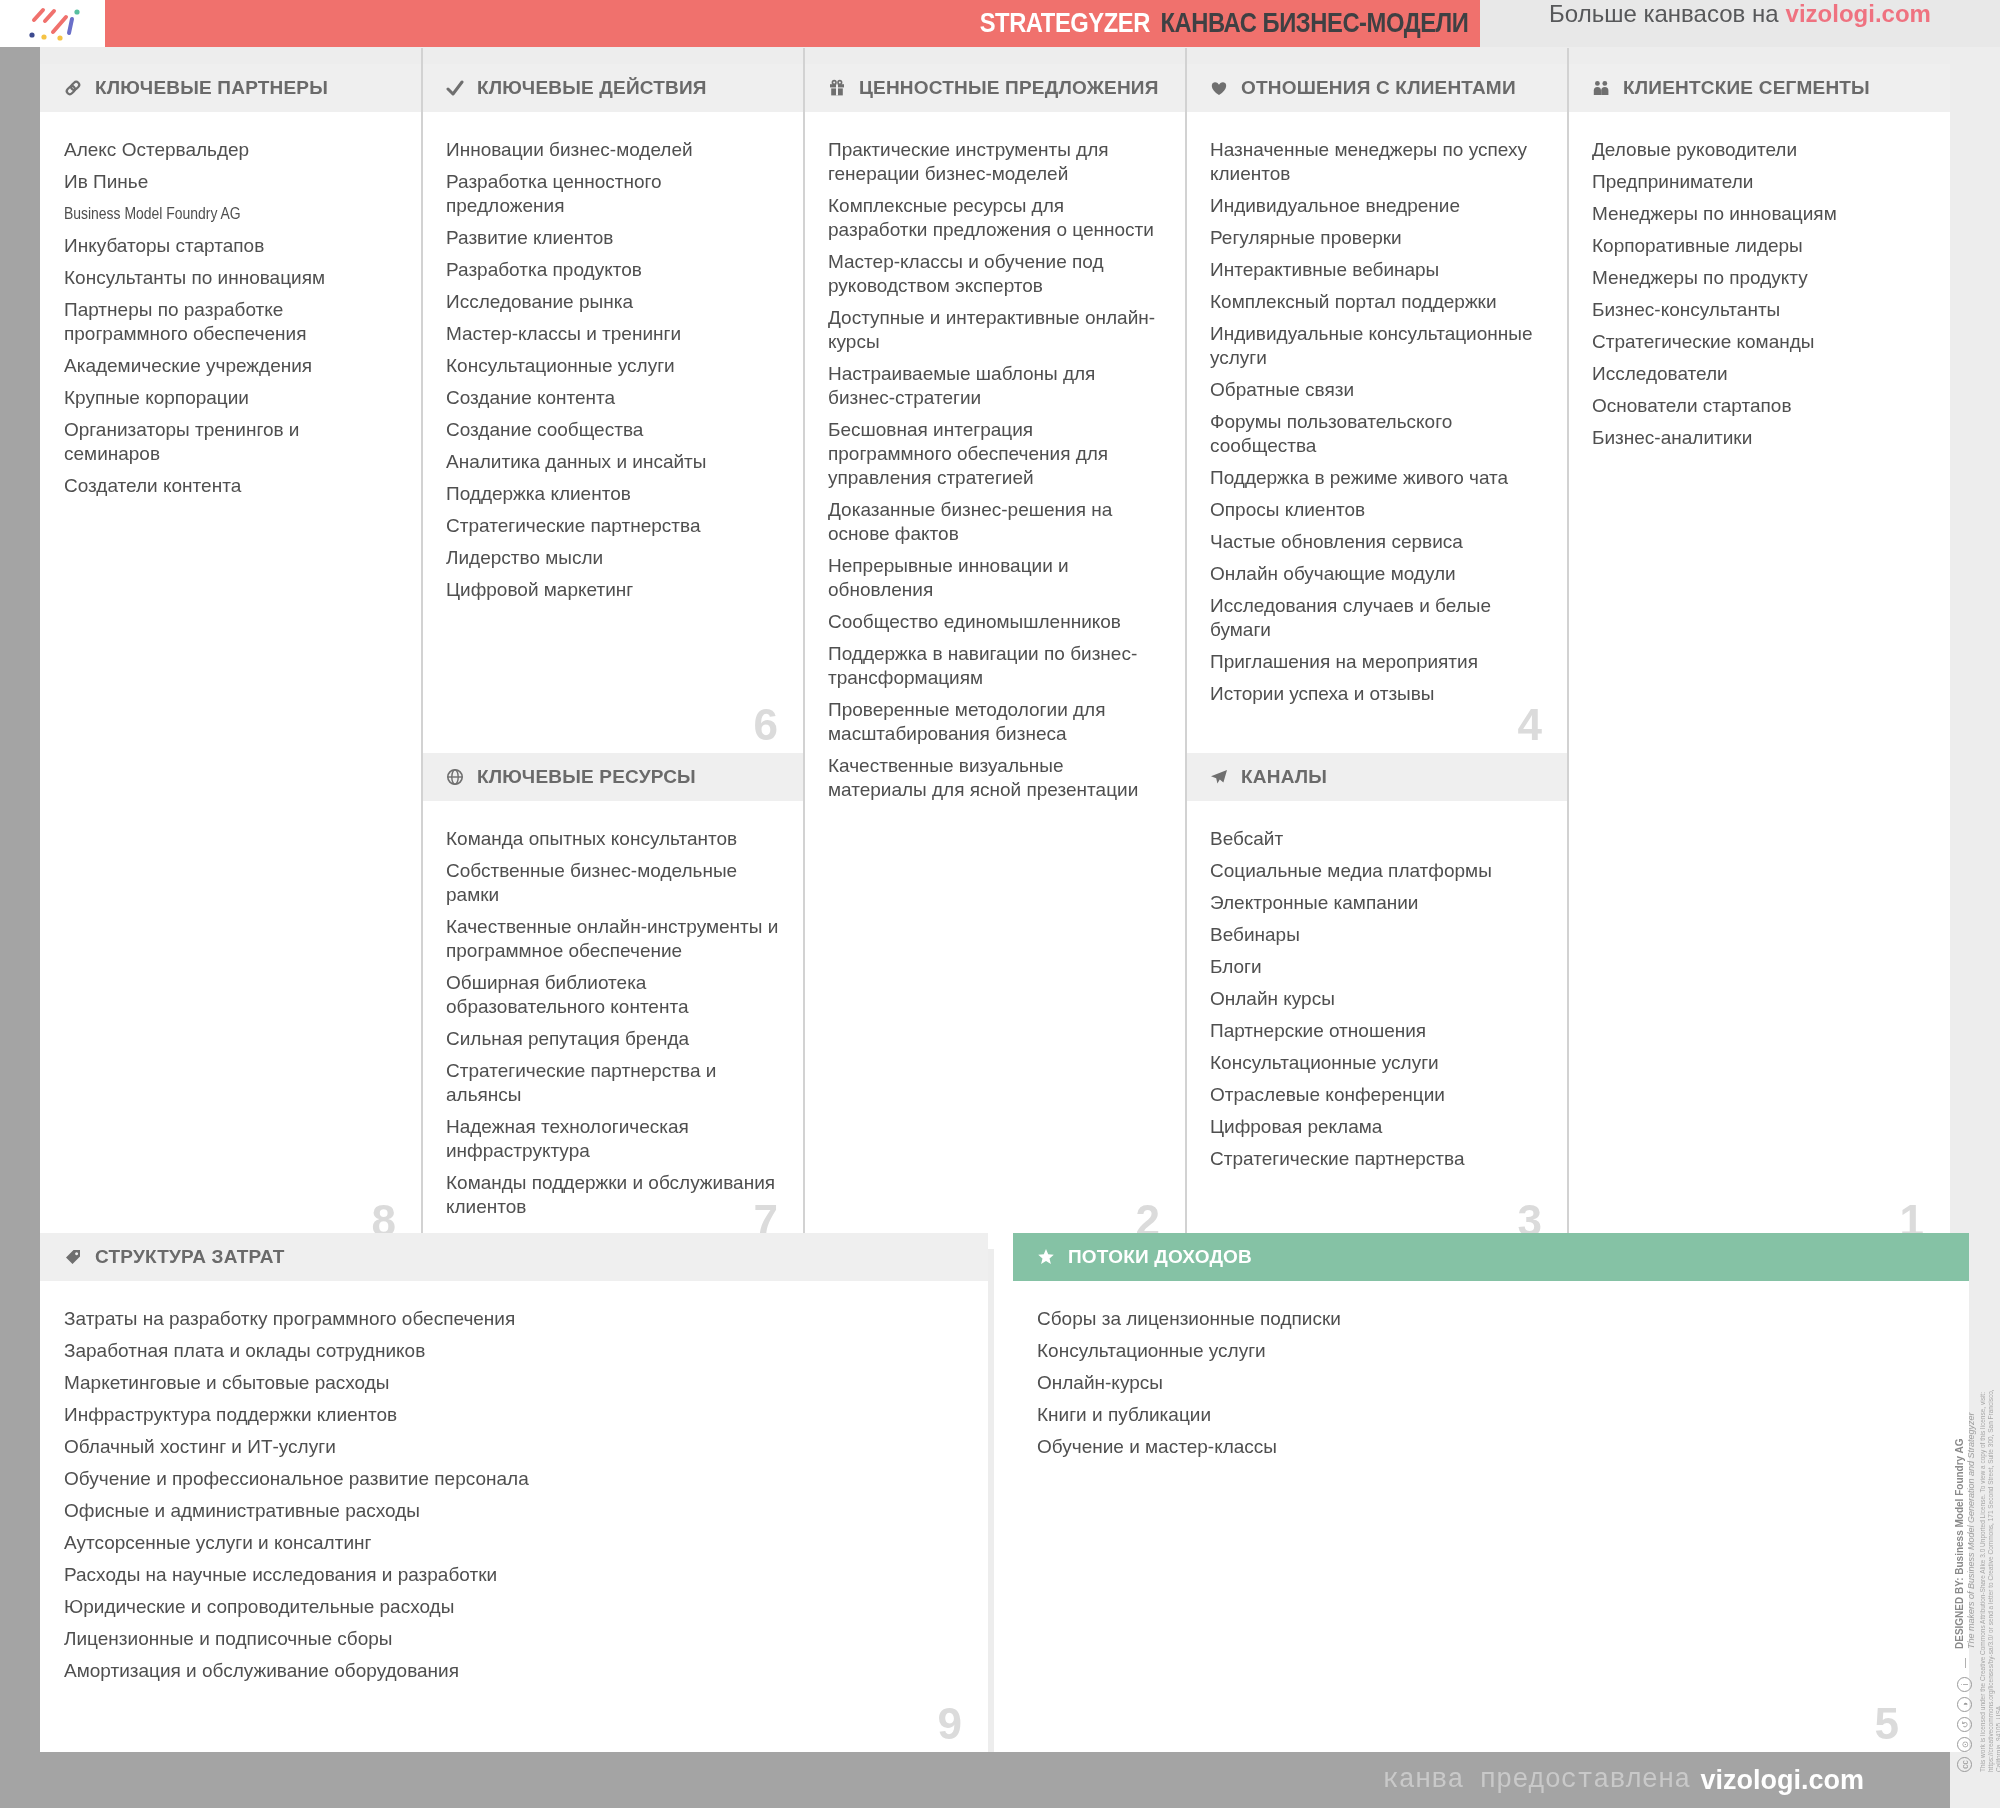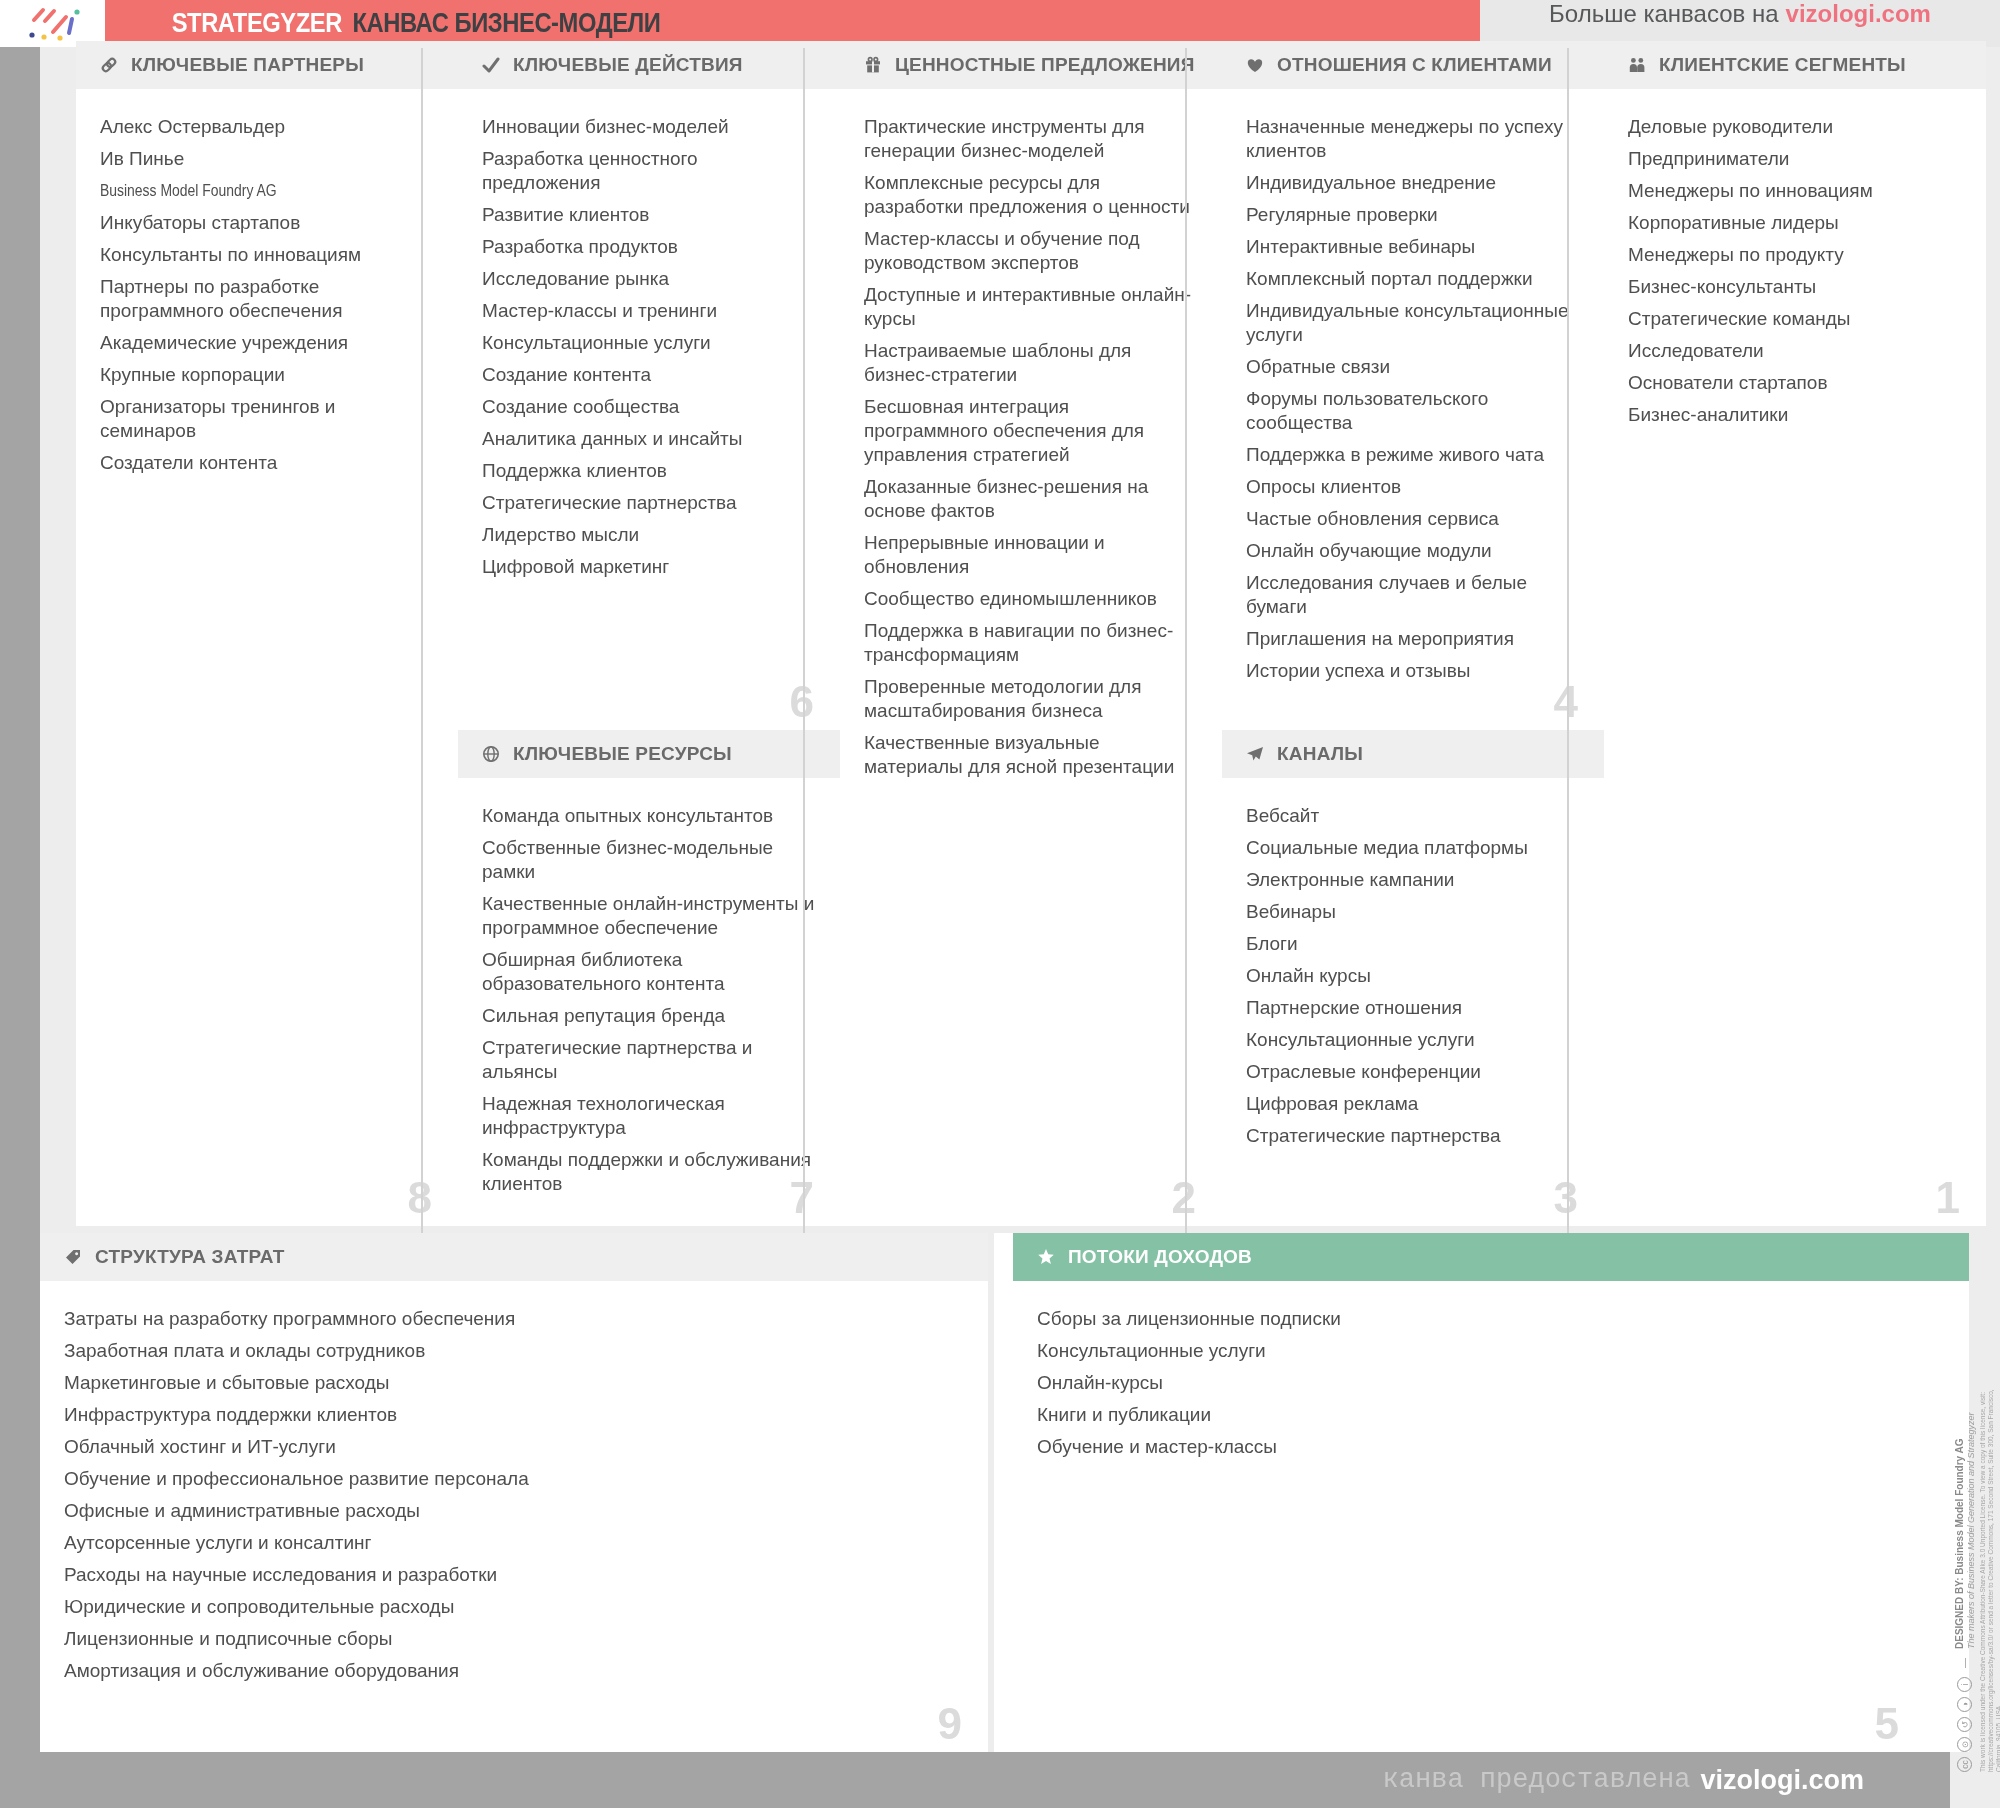--- a/index.html
+++ b/index.html
@@ -1,35 +1,35 @@
 <!DOCTYPE html>
 <html lang="ru"><head>
 <meta charset="utf-8">
 <style>
   html,body{margin:0;padding:0;}
   body{background:#ededed;font-family:"Liberation Sans",sans-serif;}
   .page{position:relative;width:2000px;height:1808px;background:#ededed;overflow:hidden;}
 
   
   .logo-box{position:absolute;left:0;top:0;width:105px;height:47px;background:#ffffff;display:flex;align-items:center;justify-content:center;}
-  .brandbar{position:absolute;left:105px;top:0;width:1375px;height:47px;background:#f0716d;display:flex;align-items:center;justify-content:flex-start;box-sizing:border-box;padding-right:12px;}
+  .brandbar{position:absolute;left:105px;top:0;width:1375px;height:47px;background:#f0716d;display:flex;align-items:center;justify-content:flex-end;box-sizing:border-box;padding-right:12px;}
   .brandwrap{display:flex;align-items:baseline;transform:scaleX(.88);transform-origin:right center;white-space:nowrap;}
   .brand-strategyzer{color:#ffffff;font-weight:bold;font-size:27px;letter-spacing:-0.5px;}
   .brand-title{color:#3f4043;font-weight:bold;font-size:27px;margin-left:12px;letter-spacing:-0.5px;}
   .morebar{position:absolute;left:1480px;top:0;width:520px;height:47px;background:#e8e8e8;display:flex;justify-content:center;font-size:24px;color:#57585a;white-space:nowrap;}
   .morebar .site{color:#ef7280;font-weight:bold;margin-left:7px;}
 
   
   .leftstrip{position:absolute;left:0;top:47px;width:40px;height:1761px;background:#a4a4a4;}
   .footer{position:absolute;left:0;top:1752px;width:1950px;height:56px;background:#a4a4a4;display:flex;align-items:center;justify-content:flex-end;box-sizing:border-box;padding-right:86px;font-size:27px;white-space:nowrap;}
   .footer .pre{color:#c9c9c9;font-family:Liberation Mono, monospace;}
   .footer .site{color:#ffffff;font-weight:bold;margin-left:10px;}
 
   
-  .col{position:absolute;top:41px;width:382px;height:1185px;background:#ffffff;box-sizing:border-box;margin-left:36px;}
+  .col{position:absolute;top:64px;width:382px;height:1185px;background:#ffffff;box-sizing:border-box;}
   .c1{left:40px;}.c2{left:422px;}.c3{left:804px;}.c4{left:1186px;}.c5{left:1568px;}
   .vdiv{position:absolute;top:48px;width:2px;height:1185px;background:#d2d2d2;}
 
   .subsec{position:relative;box-sizing:border-box;}
   .subsec.top{height:689px;}
   .subsec.bottom{height:496px;}
   .fullsec{position:relative;height:100%;box-sizing:border-box;}
 
   .sec-header{height:48px;background:#efefef;display:flex;align-items:center;gap:13px;padding-left:24px;box-sizing:border-box;}
   .sec-title{color:#6a6a6a;font-weight:bold;font-size:19px;letter-spacing:.2px;white-space:nowrap;}

